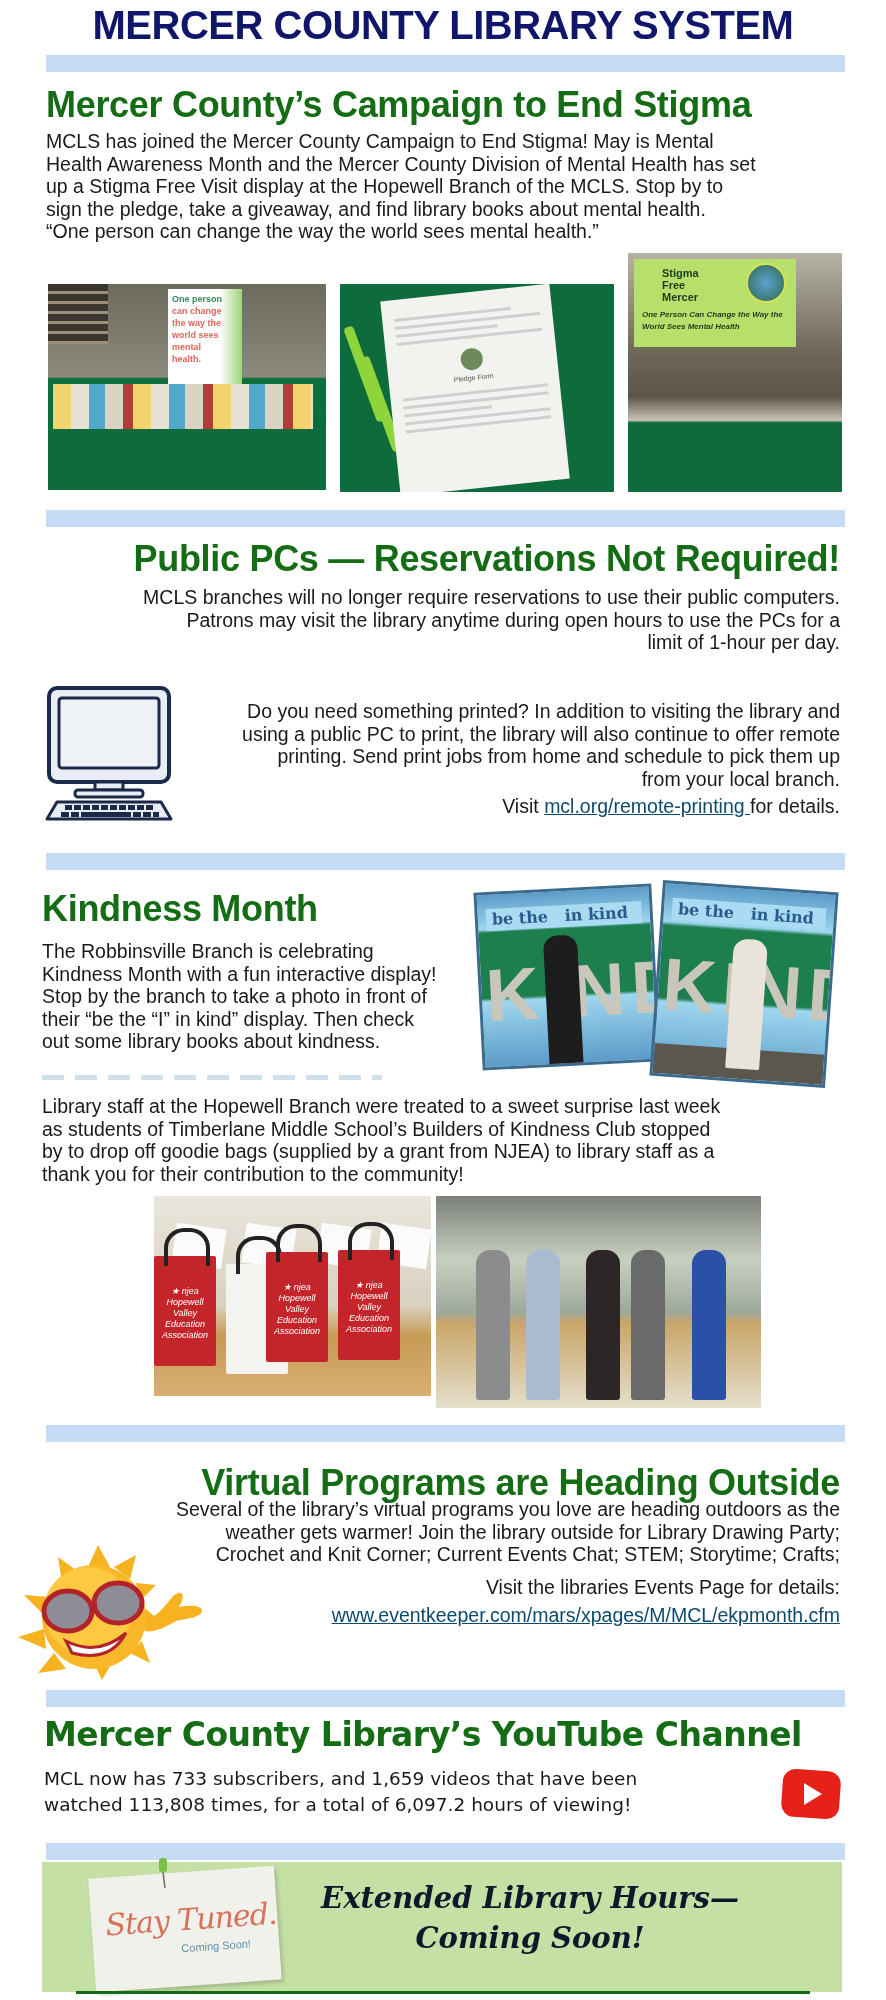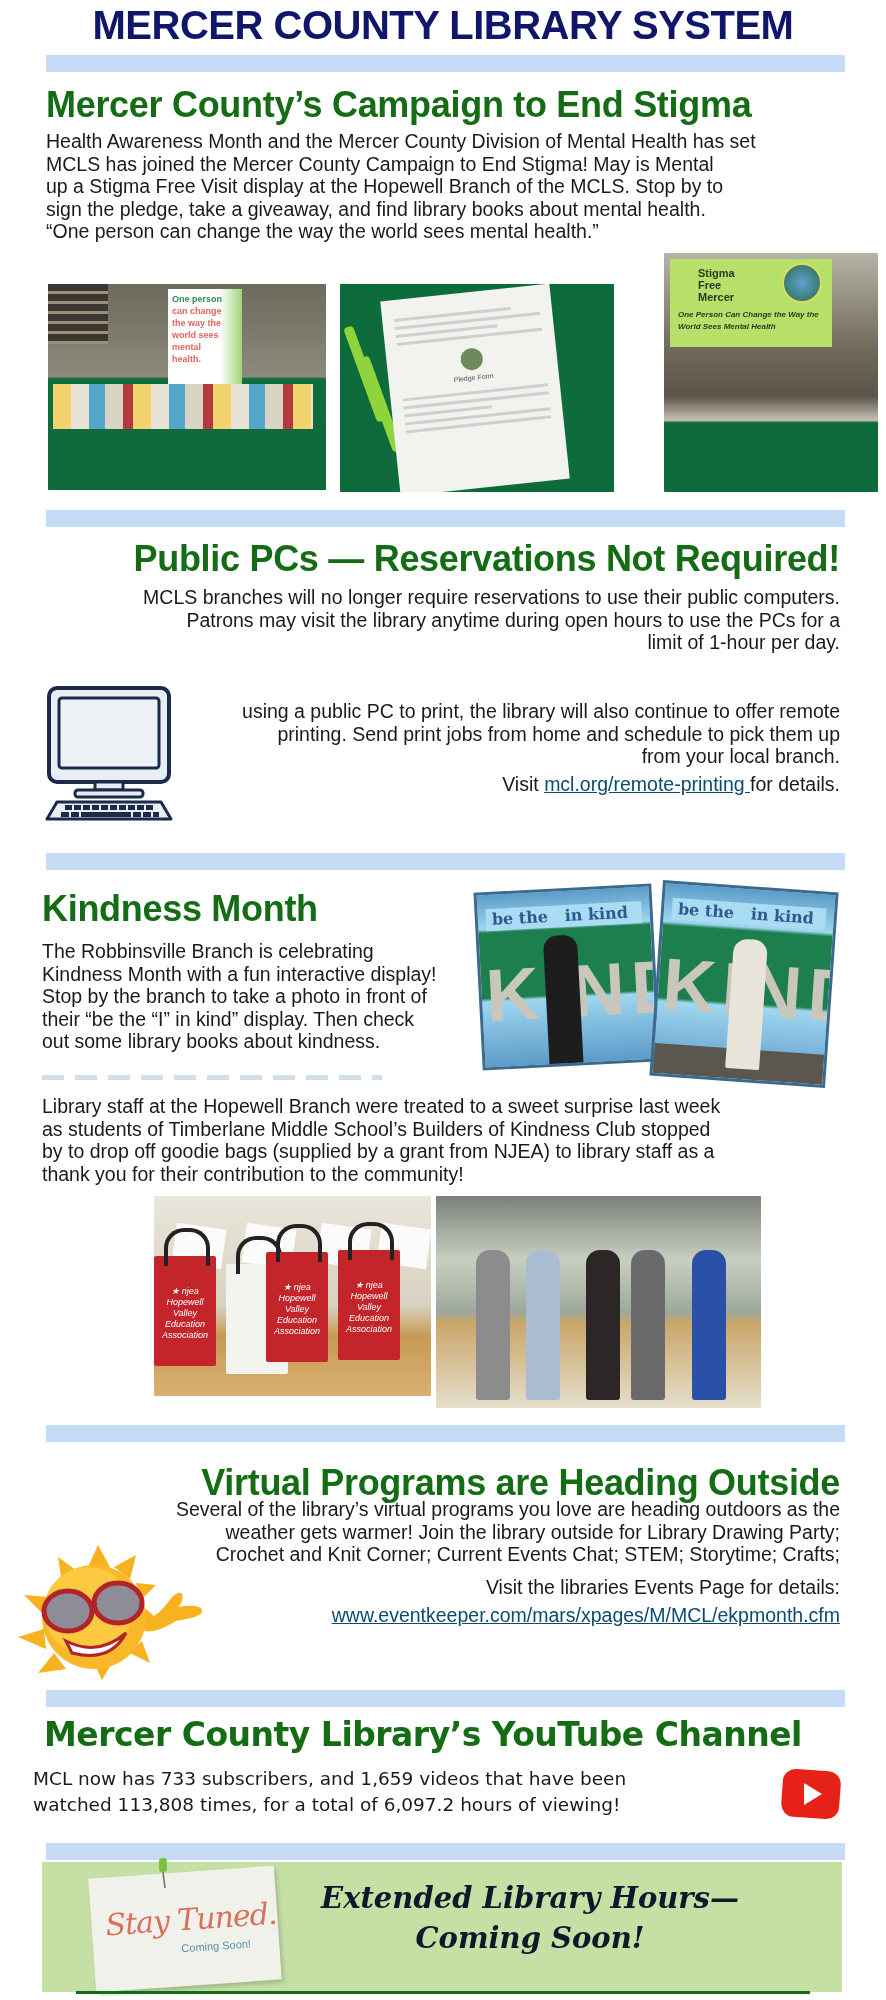--- a/index.html
+++ b/index.html
@@ -27,21 +27,21 @@
 
   
   .p2 { left: 340px; top: 284px; width: 274px; height: 208px; background: #0d6b3c; }
   .p2 .paper { position:absolute; left:50px; top:8px; width:170px; height:196px; background:#f2f2ef; transform: rotate(-6deg); padding: 14px 12px; font-size: 6px; color:#888; }
   .p2 .paper .line { height: 3px; background:#cfcfcf; margin: 5px 0; }
   .p2 .paper .seal { width: 22px; height: 22px; border-radius: 50%; background:#6d8a5c; margin: 10px auto 4px; }
   .p2 .paper .pt { text-align:center; font-size:7px; color:#555; }
   .p2 .pen { position:absolute; width: 10px; height: 100px; background:#8fd43a; border-radius: 4px; transform: rotate(-20deg); }
 
   
-  .p3 { left: 628px; top: 253px; width: 214px; height: 239px; background: linear-gradient(#b7b3a6 0%, #6f6a5a 40%, #5b554a 60%, #c8c1b3 70%, #0f6b3b 71%, #0f6b3b 100%); margin-left: 36px; }
+  .p3 { left: 628px; top: 253px; width: 214px; height: 239px; background: linear-gradient(#b7b3a6 0%, #6f6a5a 40%, #5b554a 60%, #c8c1b3 70%, #0f6b3b 71%, #0f6b3b 100%); }
   .p3 .banner { position:absolute; left:6px; top:6px; width:162px; height:88px; background:#b7e06a; font-size: 11px; color:#1d3b1d; font-weight:bold; padding: 8px 8px 0 28px; line-height: 12px; }
   .p3 .banner .sub { font-size: 8px; font-style: italic; margin-top: 6px; margin-left: -20px; }
   .p3 .seal { position:absolute; left:118px; top:10px; width:40px; height:40px; border-radius:50%; background: radial-gradient(#5fa1d0, #2b6a4a); border:2px solid #d8e058; }
 
   .kind-photo { position:absolute; background: linear-gradient(#5b9cc8 0%, #9fd6ef 20%, #1d7e4e 22%, #1d7e4e 60%, #9fd6ef 62%, #5b9cc8 100%); border: 3px solid #3a6a8e; overflow:hidden; }
   .kind-photo .slogan { position:absolute; left:8px; top:14px; right:8px; height:22px; background:#a9dcf2; color:#2a5a8e; font-family: "DejaVu Serif", serif; font-weight:bold; font-size: 16px; line-height: 22px; padding-left:6px; white-space: nowrap; }
   .kind-photo .word { position:absolute; left:4px; top:64px; right:4px; color:#c9c6bc; font-size: 74px; font-weight: bold; letter-spacing: 6px; line-height: 74px; text-align:center; }
   .kind-photo .person { position:absolute; width:34px; height:130px; background:#1d1d1d; border-radius: 14px 14px 2px 2px; }
   .kind-photo .floor { position:absolute; left:0; right:0; bottom:0; height:30px; background:#5b574e; }
 
@@ -68,22 +68,22 @@
   .ext { position:absolute; left: 290px; top: 1878px; width: 480px; text-align:center; font-family: "DejaVu Serif", serif; font-weight: bold; font-style: italic; color: #0f172a; font-size: 29px; line-height: 40px; }
 </style>
 </head>
 <body>
 
 <div class="abs masthead">MERCER COUNTY LIBRARY SYSTEM</div>
 <div class="bar" style="top:55px;"></div>
 
 <div class="h2" style="left:46px; top:84px;">Mercer County’s Campaign to End Stigma</div>
 <div class="body-text" style="left:46px; top:130px; width:800px;">
+  <div>MCLS has joined the Mercer County Campaign to End Stigma! May is Mental</div>
   <div>Health Awareness Month and the Mercer County Division of Mental Health has set</div>
-  <div>MCLS has joined the Mercer County Campaign to End Stigma! May is Mental</div>
   <div>up a Stigma Free Visit display at the Hopewell Branch of the MCLS. Stop by to</div>
   <div>sign the pledge, take a giveaway, and find library books about mental health.</div>
   <div>“One person can change the way the world sees mental health.”</div>
 </div>
 
 <div class="photo p1">
   <div class="shelf"></div>
   <div class="sign">
     <div><span class="g">One person</span></div>
     <div>can change</div>
@@ -153,20 +153,21 @@
     <rect x="18" y="127" width="8" height="5"></rect>
       <rect x="28" y="127" width="8" height="5"></rect>
       <rect x="38" y="127" width="50" height="5"></rect>
       <rect x="90" y="127" width="8" height="5"></rect>
       <rect x="100" y="127" width="8" height="5"></rect>
       <rect x="110" y="127" width="6" height="5"></rect>
   </g>
 </svg>
 
 <div class="body-text right" style="right:46px; top:700px; width:640px;">
+  <div>Do you need something printed? In addition to visiting the library and</div>
   <div>using a public PC to print, the library will also continue to offer remote</div>
   <div>printing. Send print jobs from home and schedule to pick them up</div>
   <div>from your local branch.</div>
   <div style="margin-top:5px;">
     <span>Visit </span><a class="link">mcl.org/remote-printing </a><span>for details.</span>
   </div>
 </div>
 
 <div class="bar" style="top:853px;"></div>
 
@@ -266,21 +267,21 @@
   <path d="M128 74 C146 70 150 52 160 48 C168 46 164 60 160 62 C172 60 184 60 184 66 C184 72 168 74 158 76 C148 82 136 88 126 86 Z" fill="#f6b21f"></path>
   <ellipse cx="50" cy="66" rx="24" ry="20" fill="#8e8c96" stroke="#b3232a" stroke-width="5"></ellipse>
   <ellipse cx="100" cy="58" rx="24" ry="20" fill="#8e8c96" stroke="#b3232a" stroke-width="5"></ellipse>
   <path d="M72 62 Q76 56 78 60" stroke="#b3232a" stroke-width="4" fill="none"></path>
   <path d="M48 96 Q80 112 108 88 Q92 118 54 108 Z" fill="#ffffff" stroke="#b3232a" stroke-width="3"></path>
 </svg>
 
 <div class="bar" style="top:1690px;"></div>
 
 <div class="h2" style="left:44px; top:1714px; font-family: 'DejaVu Sans', sans-serif; font-size:33px; letter-spacing:-0.5px;">Mercer County Library’s YouTube Channel</div>
-<div class="body-text" style="left:33px; top:1766px; width:700px; font-family: 'DejaVu Sans', sans-serif; font-size:18.5px; line-height:26px;">
+<div class="body-text" style="left:44px; top:1766px; width:700px; font-family: 'DejaVu Sans', sans-serif; font-size:18.5px; line-height:26px;">
   <div>MCL now has 733 subscribers, and 1,659 videos that have been</div>
   <div>watched 113,808 times, for a total of 6,097.2 hours of viewing!</div>
 </div>
 <svg class="abs yt" viewBox="0 0 62 52">
   <rect x="2" y="2" width="58" height="48" rx="13" fill="#e62117" transform="rotate(4 31 26)"></rect>
   <polygon points="24,15 42,26 24,37" fill="#ffffff"></polygon>
 </svg>
 
 <div class="bar" style="top:1843px;"></div>
 

